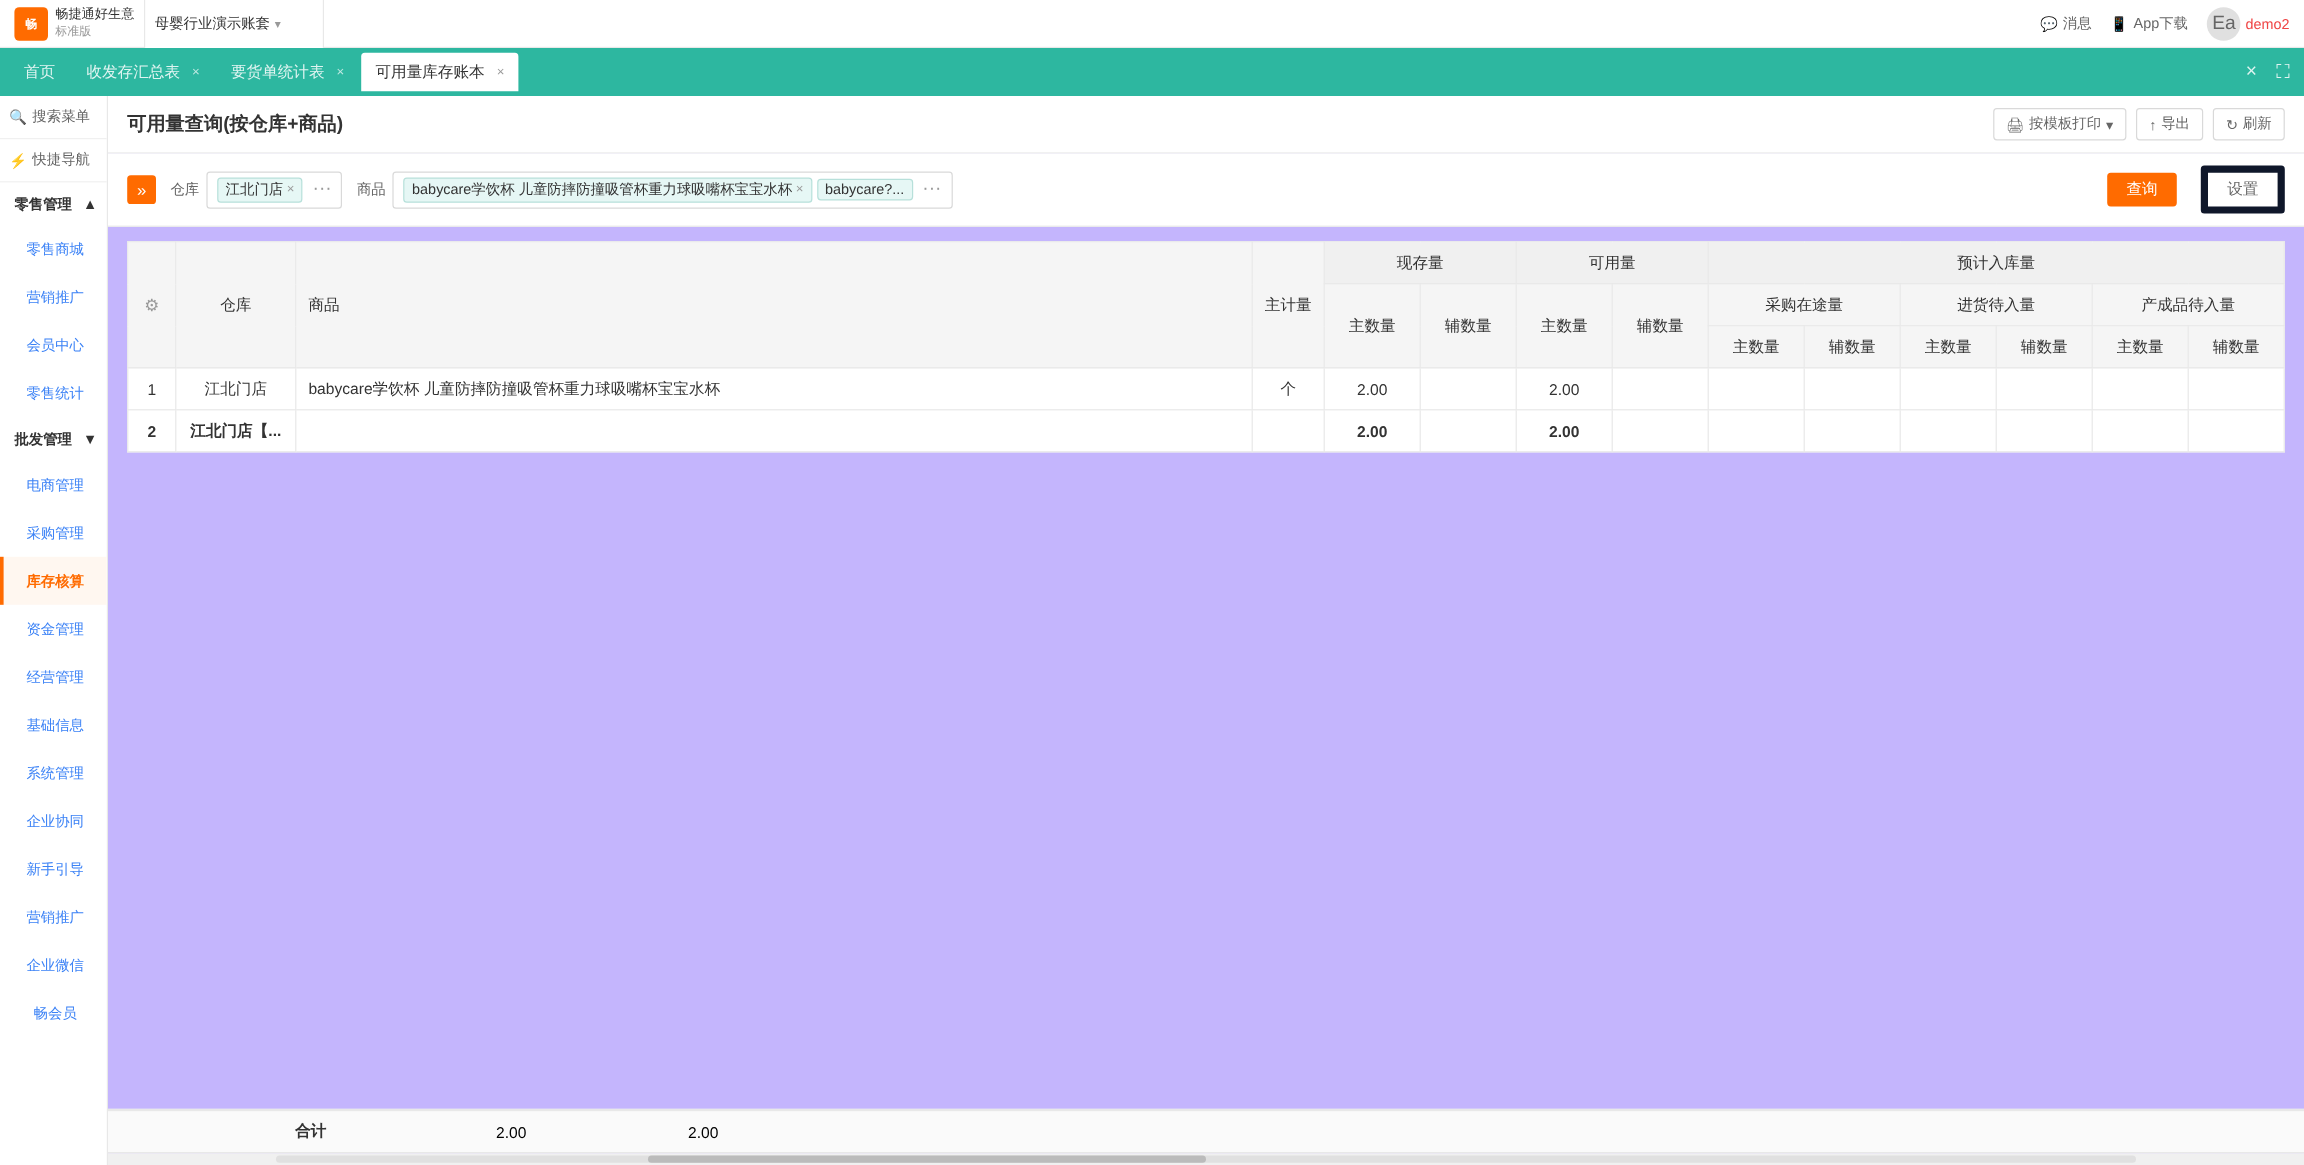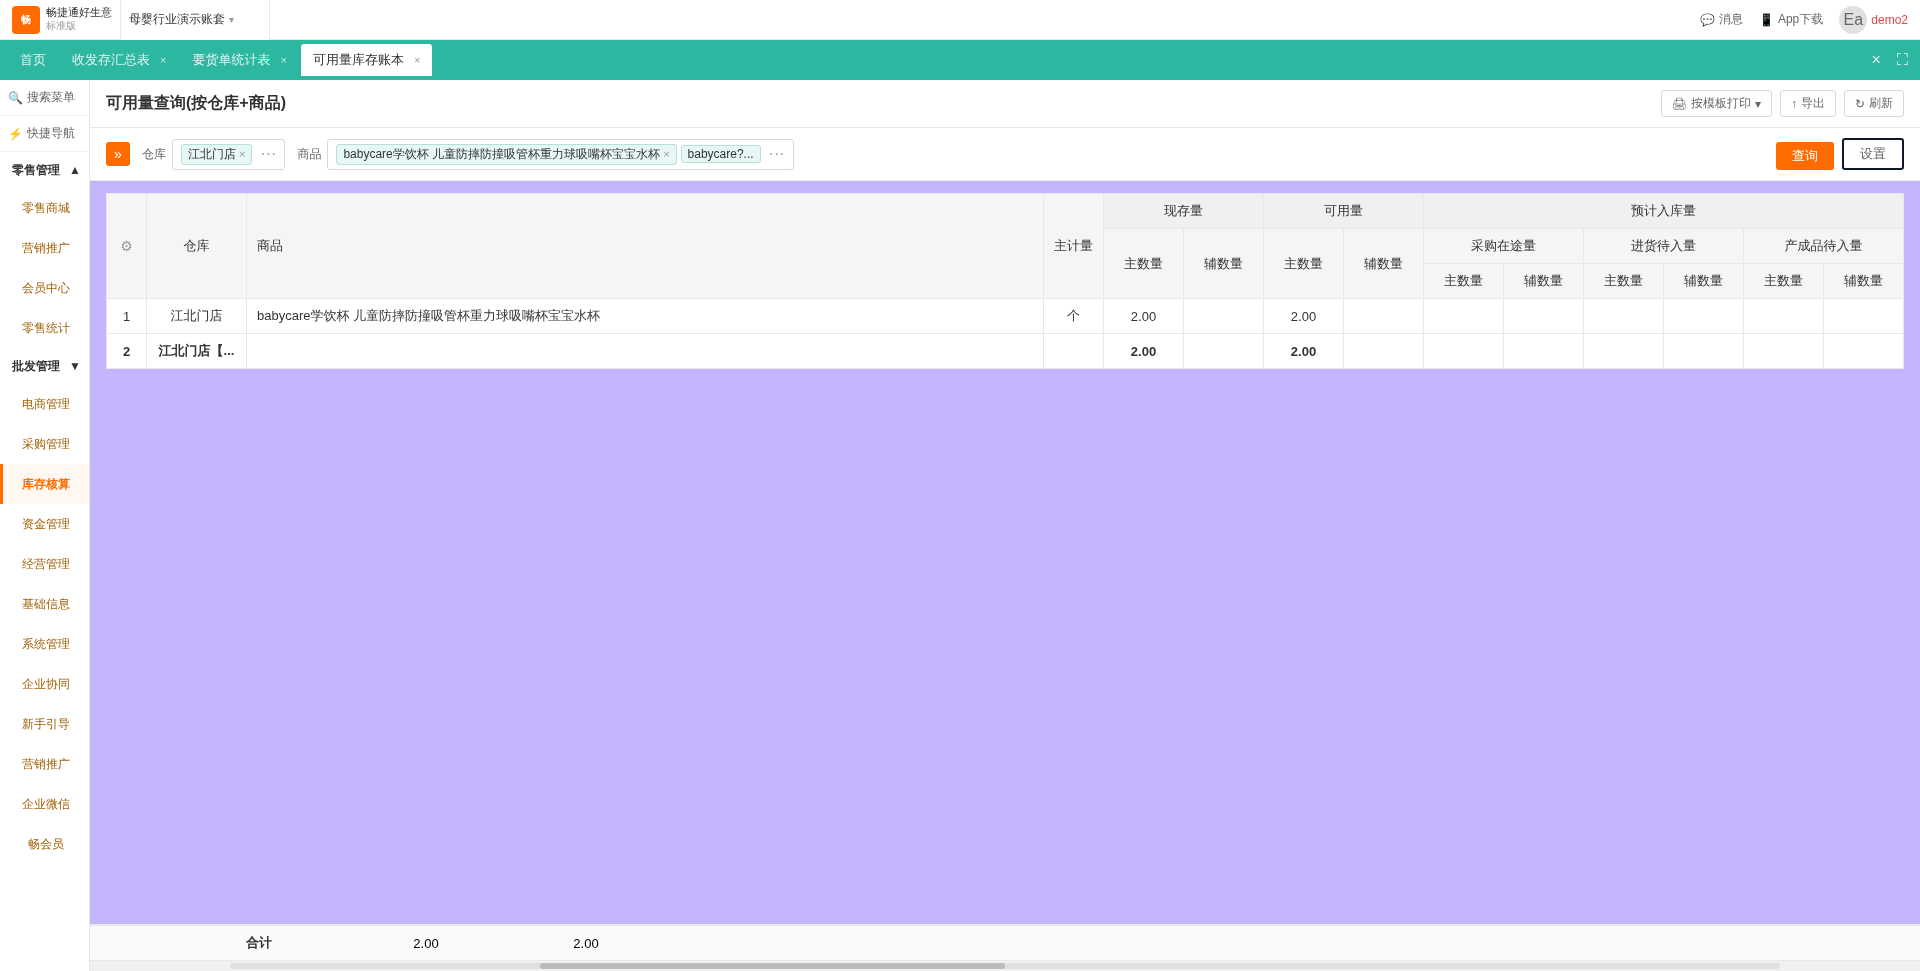--- a/index.html
+++ b/index.html
@@ -69,21 +69,21 @@
       flex-direction: column;
       flex-shrink: 0;
       overflow-y: auto;
     }
     .sidebar-item {
       height: 40px;
       display: flex;
       align-items: center;
       justify-content: center;
       font-size: 12px;
-      color: #a16207;
+      color: #3b82f6;
       cursor: pointer;
       padding: 0 4px;
       text-align: center;
       border-left: 3px solid transparent;
     }
     .sidebar-item.active { background: #fff7f0; color: #ff6b00; border-left-color: #ff6b00; font-weight: bold; }
     .sidebar-header {
       height: 36px;
       display: flex;
       align-items: center;
@@ -179,34 +179,34 @@
       gap: 3px;
       background: #e6f7f5;
       border: 1px solid #b7e0da;
       border-radius: 3px;
       padding: 1px 6px;
       font-size: 12px;
       color: #333;
     }
     .filter-tag-close { color: #999; cursor: pointer; font-size: 11px; }
     .filter-more { color: #999; font-size: 16px; cursor: pointer; margin-left: 4px; }
-    .filter-actions { margin-left: auto; display: flex; align-items: flex-end; gap: 8px; }
+    .filter-actions { margin-left: auto; display: flex; align-items: center; gap: 20px; }
     .btn-query {
       background: #ff6b00;
       color: white;
       border: none;
       border-radius: 3px;
       padding: 5px 16px;
       font-size: 13px;
       cursor: pointer;
     }
     .btn-settings {
       background: #fff;
       color: #666;
-      border: 2px solid #0f172a;
+      border: 6px solid #0f172a;
       border-radius: 3px;
       padding: 5px 16px;
       font-size: 13px;
       cursor: pointer;
     }
 
     
     .table-wrapper {
       flex: 1;
       overflow: auto;

